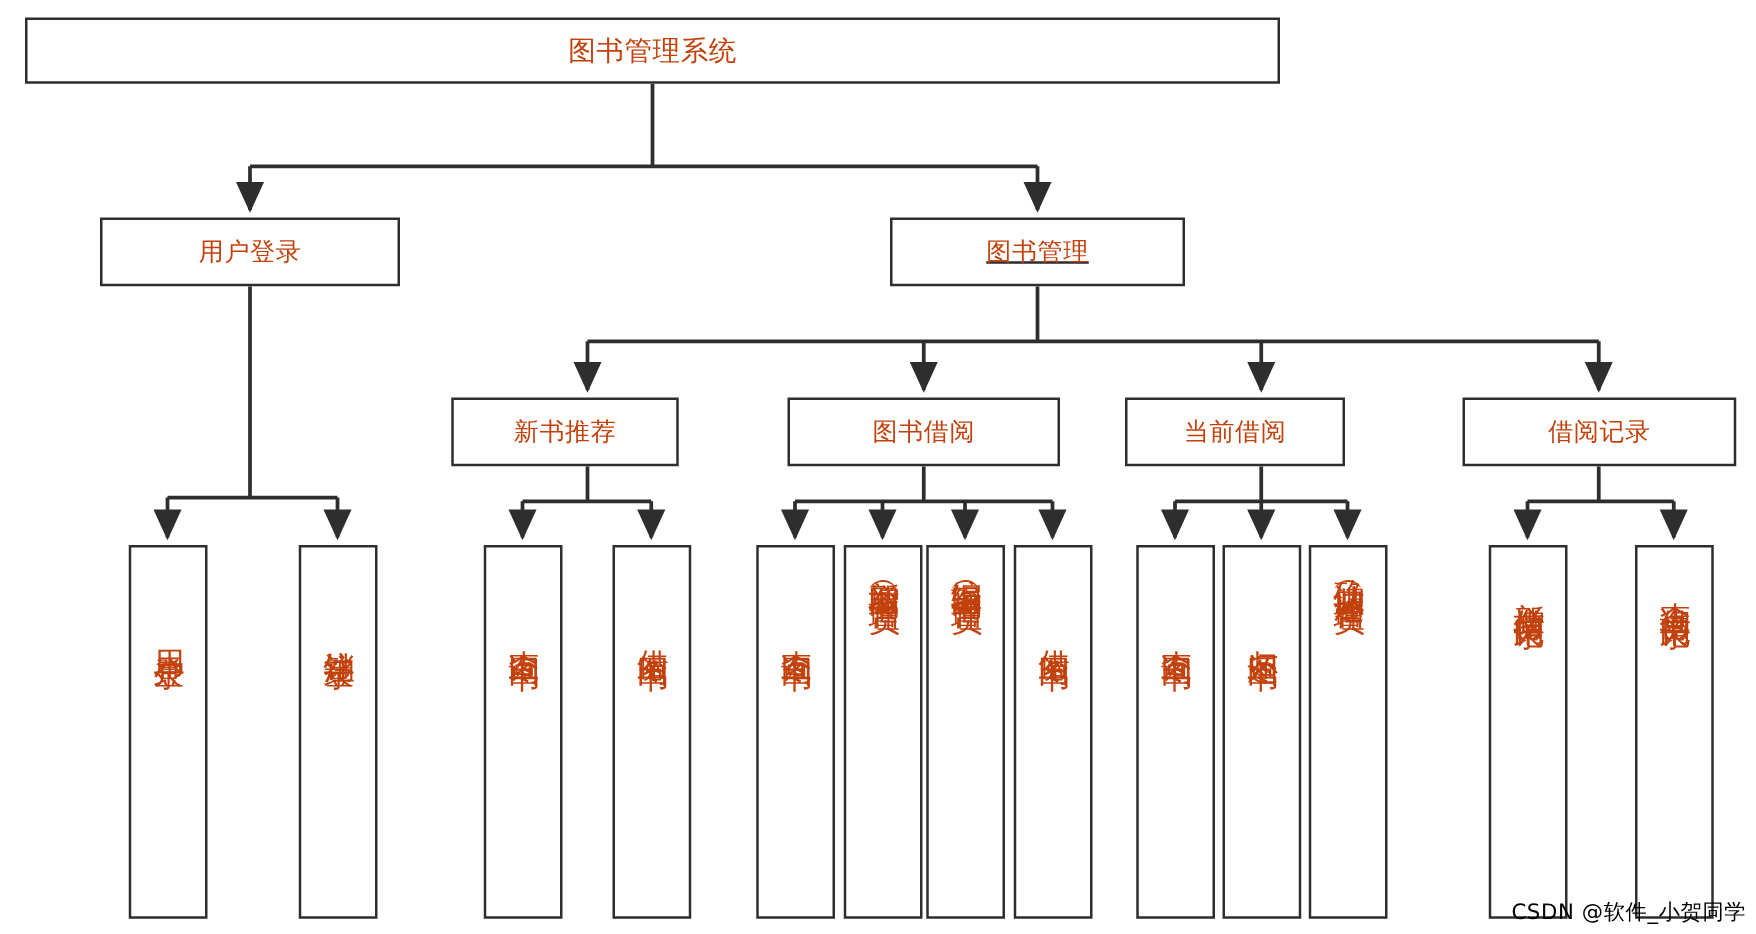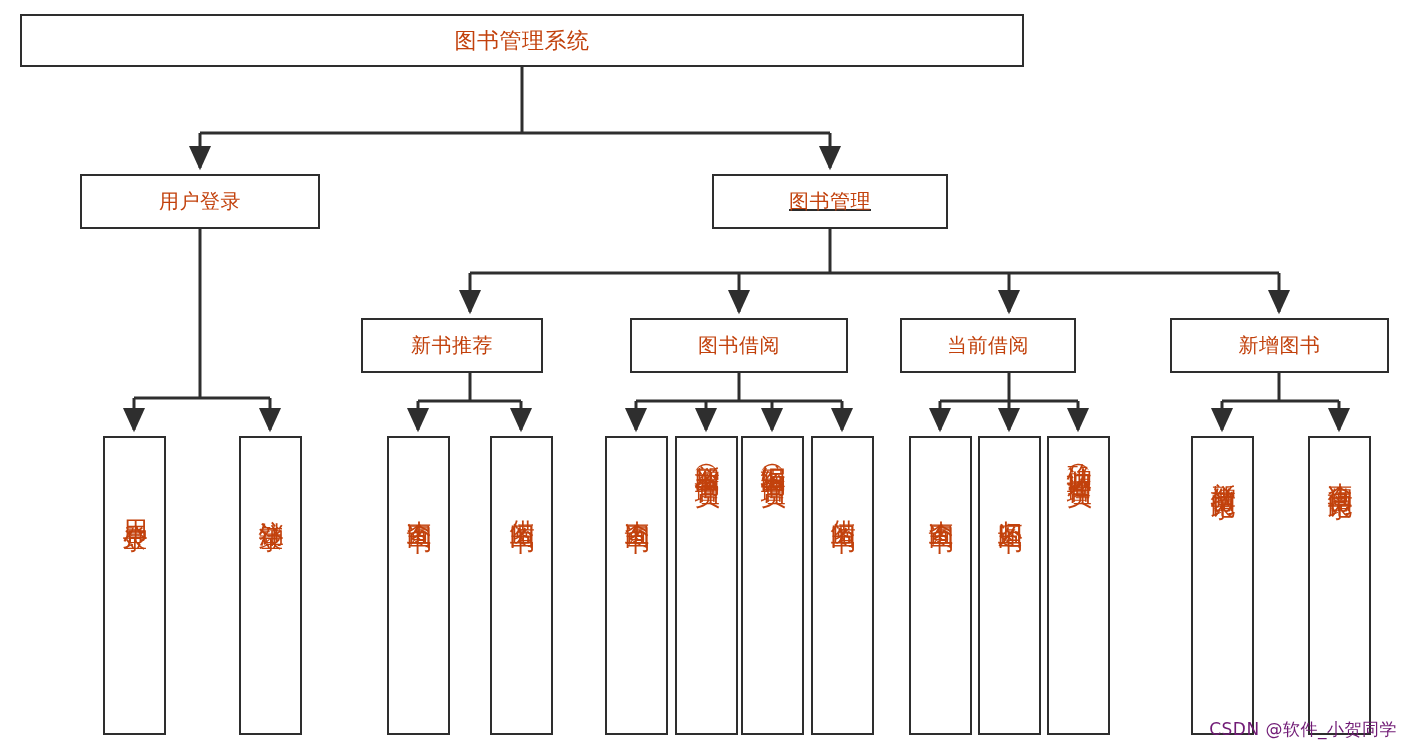--- a/index.html
+++ b/index.html
@@ -77,21 +77,21 @@
   }
   .node.leaf.mid .label{ padding-top:62px; }
   .node.leaf.mid3 .label{ padding-top:24px; }
   .node.leaf.tall .label{ padding-top:6px; }
 
   .watermark{
     position:absolute;
     right:8px;
     bottom:6px;
     font-size:17px;
-    color:#701a75;
+    color:#000000;
     z-index:5;
     white-space:nowrap;
     letter-spacing:0.5px;
   }
 </style>
 </head>
 <body>
 
 <div id="canvas">
 
@@ -162,21 +162,21 @@
   <div class="node l3 n-new-book">
     <span class="label">新书推荐</span>
   </div>
   <div class="node l3 n-borrow">
     <span class="label">图书借阅</span>
   </div>
   <div class="node l3 n-current">
     <span class="label">当前借阅</span>
   </div>
   <div class="node l3 n-record">
-    <span class="label">新增图书</span>
+    <span class="label">借阅记录</span>
   </div>
 
   <div class="node leaf mid" style="left:103px;">
     <span class="label">用户登录</span>
   </div>
   <div class="node leaf mid" style="left:239px;">
     <span class="label">注销登录</span>
   </div>
 
   <div class="node leaf mid" style="left:387px;">

